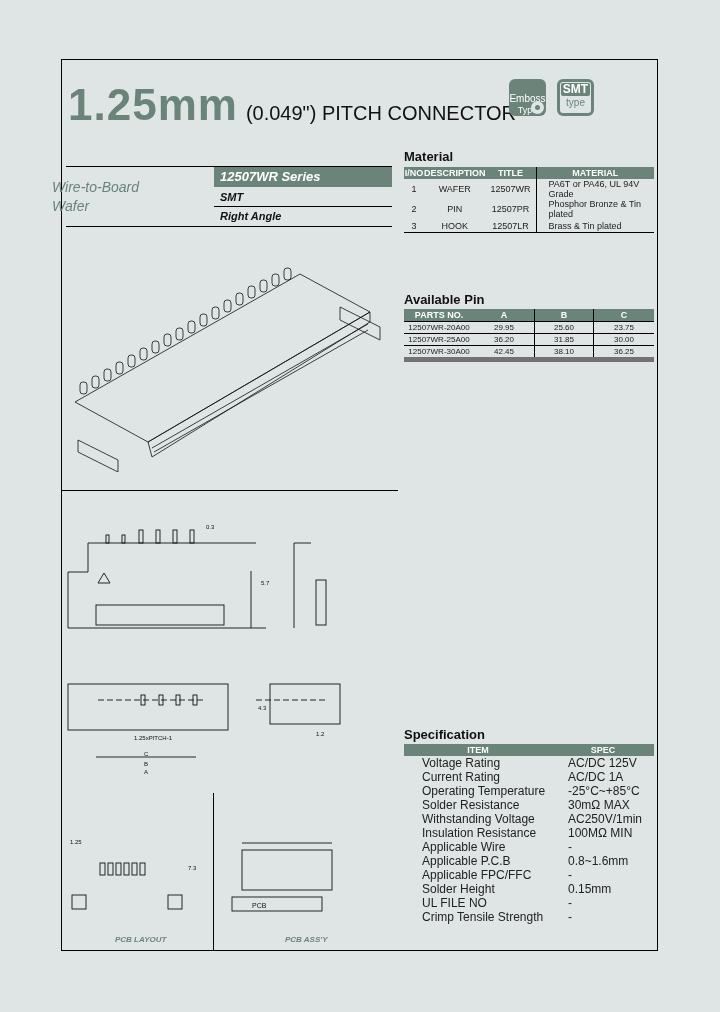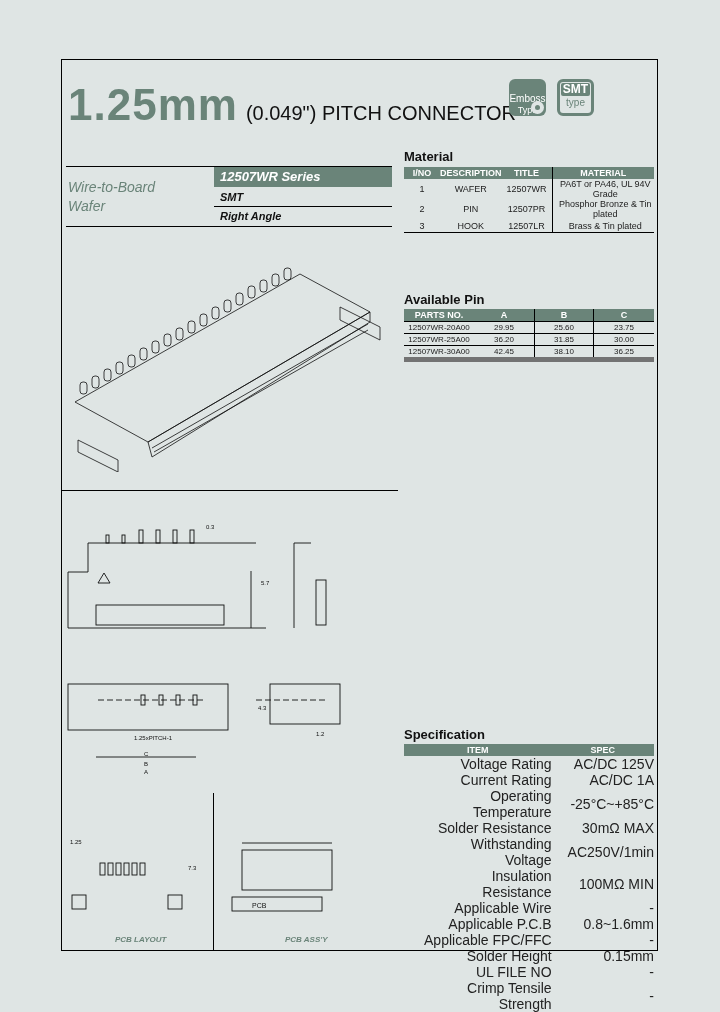--- a/index.html
+++ b/index.html
@@ -9,36 +9,36 @@
   .title .big{font-family:"Liberation Sans",sans-serif;font-weight:bold;font-size:44px;color:#6a8479;letter-spacing:1px;vertical-align:baseline;}
   .title .small{font-size:20px;color:#111;margin-left:8px;vertical-align:baseline;}
   .badge{position:absolute;top:79px;width:37px;height:37px;border-radius:6px;box-sizing:border-box;text-align:center;color:#fff;font-size:10px;line-height:11px;}
   .badge.emboss{left:509px;background:#6a8479;padding-top:14px;}
   .badge.emboss .dot{position:absolute;right:2px;bottom:2px;width:13px;height:13px;border-radius:50%;background:#dfe5e4;}
   .badge.emboss .dot::after{content:"";position:absolute;left:4px;top:4px;width:5px;height:5px;border-radius:50%;background:#6a8479;}
   .badge.smt{left:557px;border:3px solid #6a8479;background:#dfe5e4;color:#6a8479;padding-top:1px;}
   .badge.smt .t1{display:block;font-weight:bold;font-size:12px;line-height:13px;color:#fff;background:#6a8479;margin:0 1px;border-radius:2px;}
   .badge.smt .t2{display:block;font-size:10px;line-height:13px;}
   .hr{position:absolute;height:1px;background:#000;}
-  .wtb{position:absolute;left:68px;top:178px;font-style:italic;font-size:14px;line-height:19px;color:#6a8479;font-weight:normal;}
+  .wtb{position:absolute;left:52px;top:178px;font-style:italic;font-size:14px;line-height:19px;color:#6a8479;font-weight:normal;}
   .series{position:absolute;left:214px;top:167px;width:178px;height:20px;background:#6a8479;color:#ffffff;font-style:italic;font-weight:bold;font-size:13px;line-height:20px;padding-left:6px;box-sizing:border-box;}
   .sub{position:absolute;left:220px;font-style:italic;font-weight:bold;font-size:11px;}
   .sec-title{position:absolute;left:404px;font-weight:bold;font-size:13px;}
   table{border-collapse:collapse;position:absolute;font-size:9px;color:#222;}
   th{background:#6a8479;color:#fff;font-weight:bold;font-size:9px;height:12px;padding:0;}
   td{padding:0;height:13px;text-align:center;}
   .mat{left:404px;top:167px;width:250px;border-bottom:1px solid #000;}
   .mat th.mm,.mat td.mm{border-left:1px solid #000;}
-  .mat td.mm{text-align:center;padding-left:4px;}
+  .mat td.mm{text-align:left;padding-left:12px;}
   .pins{left:404px;top:309px;width:250px;border-bottom:5px solid #737373;}
   .pins td{border-top:1px solid #000;height:11px;font-size:8px;}
   .pins th.c1,.pins td.c1{border-right:1px solid #000;}
   .pins th.c2,.pins td.c2{border-left:1px solid #000;}
   .spec{left:404px;top:744px;width:250px;}
-  .spec td{text-align:right;height:13.4px;font-size:14px;}
+  .spec td{text-align:left;height:13.4px;font-size:12px;}
   .spec td.it{padding-left:18px;width:130px;}
   .spec td.sp{padding-left:16px;}
   .draw{position:absolute;}
   .cap{position:absolute;top:935px;font-style:italic;font-weight:bold;font-size:8px;color:#6a8479;}
 </style>
 </head>
 <body>
 
 <div class="frame"></div>
 
@@ -63,21 +63,21 @@
 <div class="series">12507WR Series</div>
 <div class="sub" style="top:191px;">SMT</div>
 <div class="hr" style="left:214px;top:206px;width:178px;"></div>
 <div class="sub" style="top:210px;">Right Angle</div>
 <div class="hr" style="left:66px;top:226px;width:326px;"></div>
 
 <div class="sec-title" style="top:149px;">Material</div>
 <table class="mat">
   <tbody>
       <tr>
-    <th style="width:36px">I/NO</th>
+    <th style="width:20px">I/NO</th>
     <th style="width:58px">DESCRIPTION</th>
     <th style="width:50px">TITLE</th>
     <th class="mm">MATERIAL</th>
   </tr>
   <tr>
         <td>1</td>
         <td>WAFER</td>
         <td>12507WR</td>
         <td class="mm">PA6T or PA46, UL 94V Grade</td>
       </tr>

